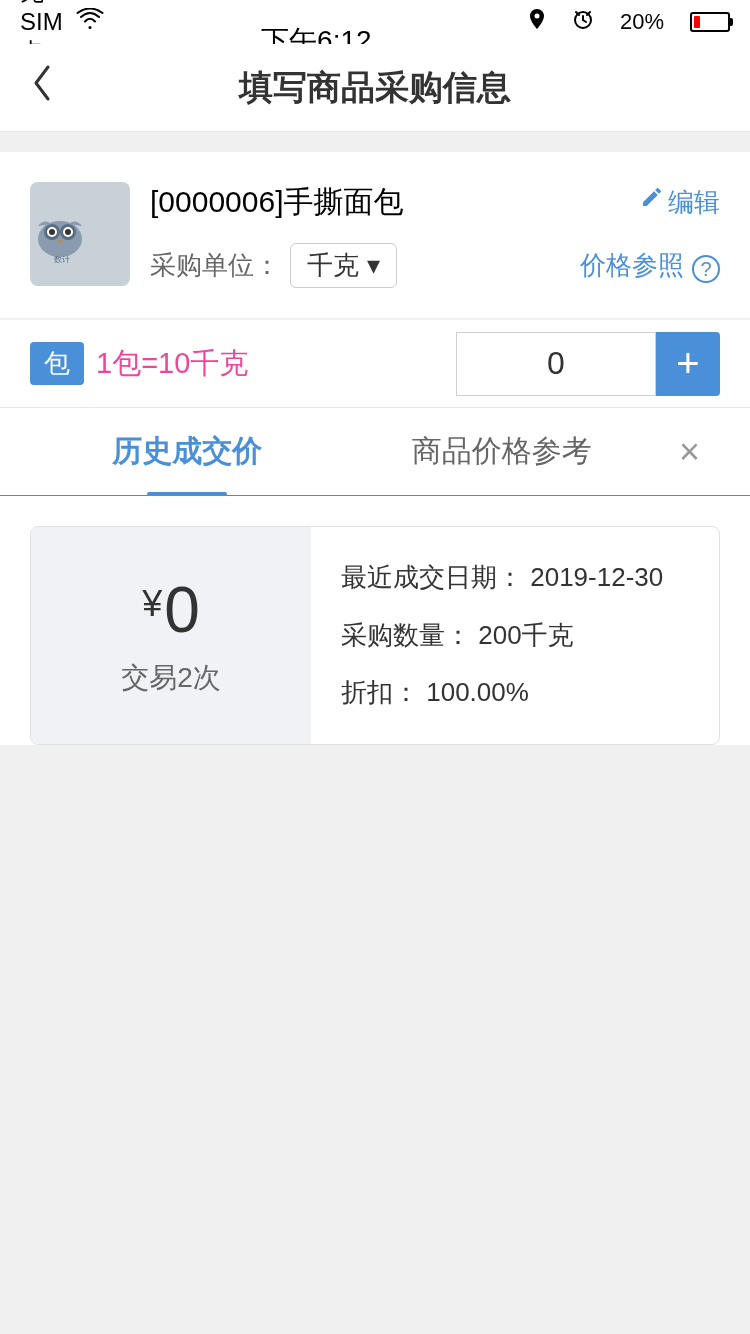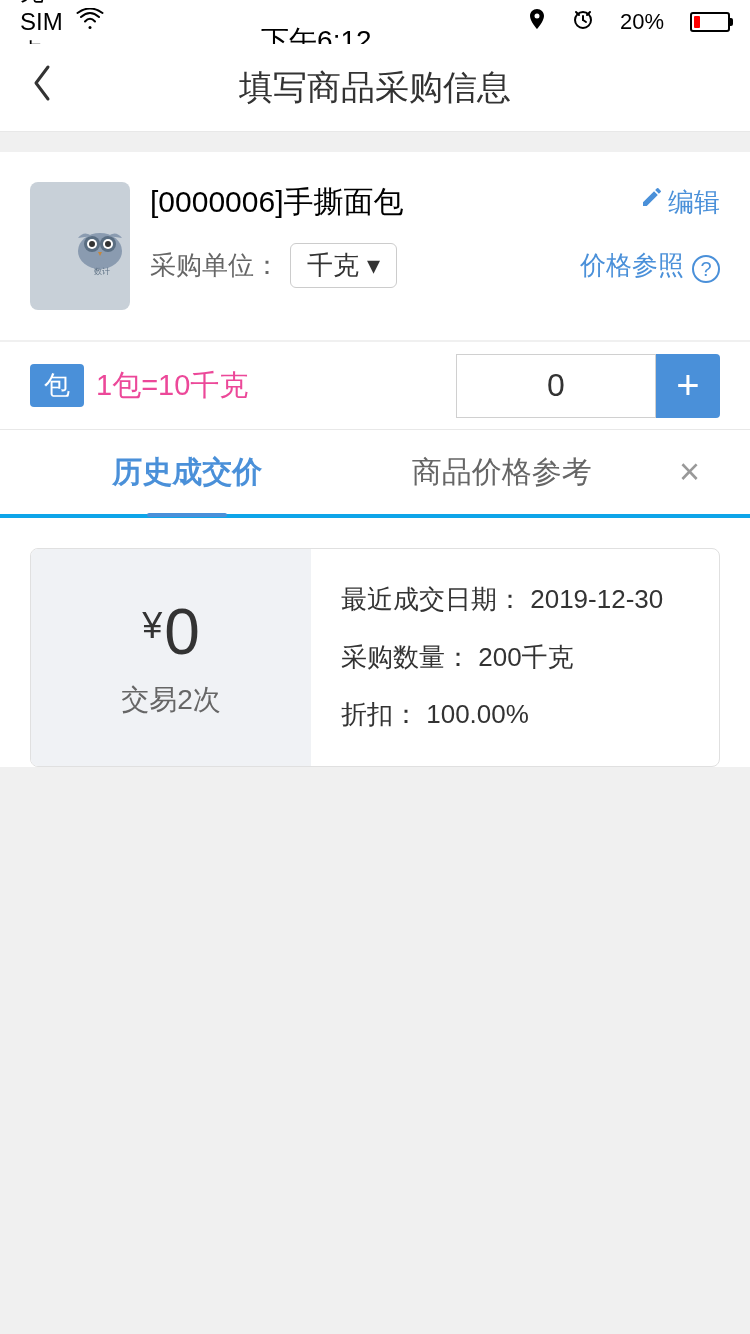--- a/index.html
+++ b/index.html
@@ -84,43 +84,43 @@
       font-size: 36px;
       color: #333;
       cursor: pointer;
       padding: 10px 10px 10px 0;
     }
     .nav-title {
       position: absolute;
       left: 50%;
       transform: translateX(-50%);
       font-size: 34px;
-      font-weight: 400;
+      font-weight: 700;
       color: #333;
     }
 
     
     .product-card {
       background: #fff;
       margin-top: 20px;
       padding: 30px;
     }
     .product-header {
       display: flex;
       align-items: flex-start;
       gap: 20px;
     }
     .product-thumbnail {
       width: 100px;
-      height: 128px;
+      height: 104px;
       background: #c8d0d8;
       border-radius: 8px;
       display: flex;
       align-items: center;
-      justify-content: flex-end;
+      justify-content: flex-start;
       flex-shrink: 0;
       overflow: hidden;
     }
     .owl-icon {
       width: 60px;
       height: 60px;
     }
     .product-info {
       flex: 1;
     }
@@ -235,21 +235,21 @@
     
     .bottom-panel {
       background: #fff;
       margin-top: 0;
     }
 
     
     .tab-bar {
       display: flex;
       align-items: center;
-      border-bottom: 4px solid #0ea5e9;
+      border-bottom: 1px solid #0ea5e9;
       padding: 0 30px;
       height: 88px;
     }
     .tab-item {
       flex: 1;
       text-align: center;
       font-size: 30px;
       color: #666;
       cursor: pointer;
       padding: 24px 0;

